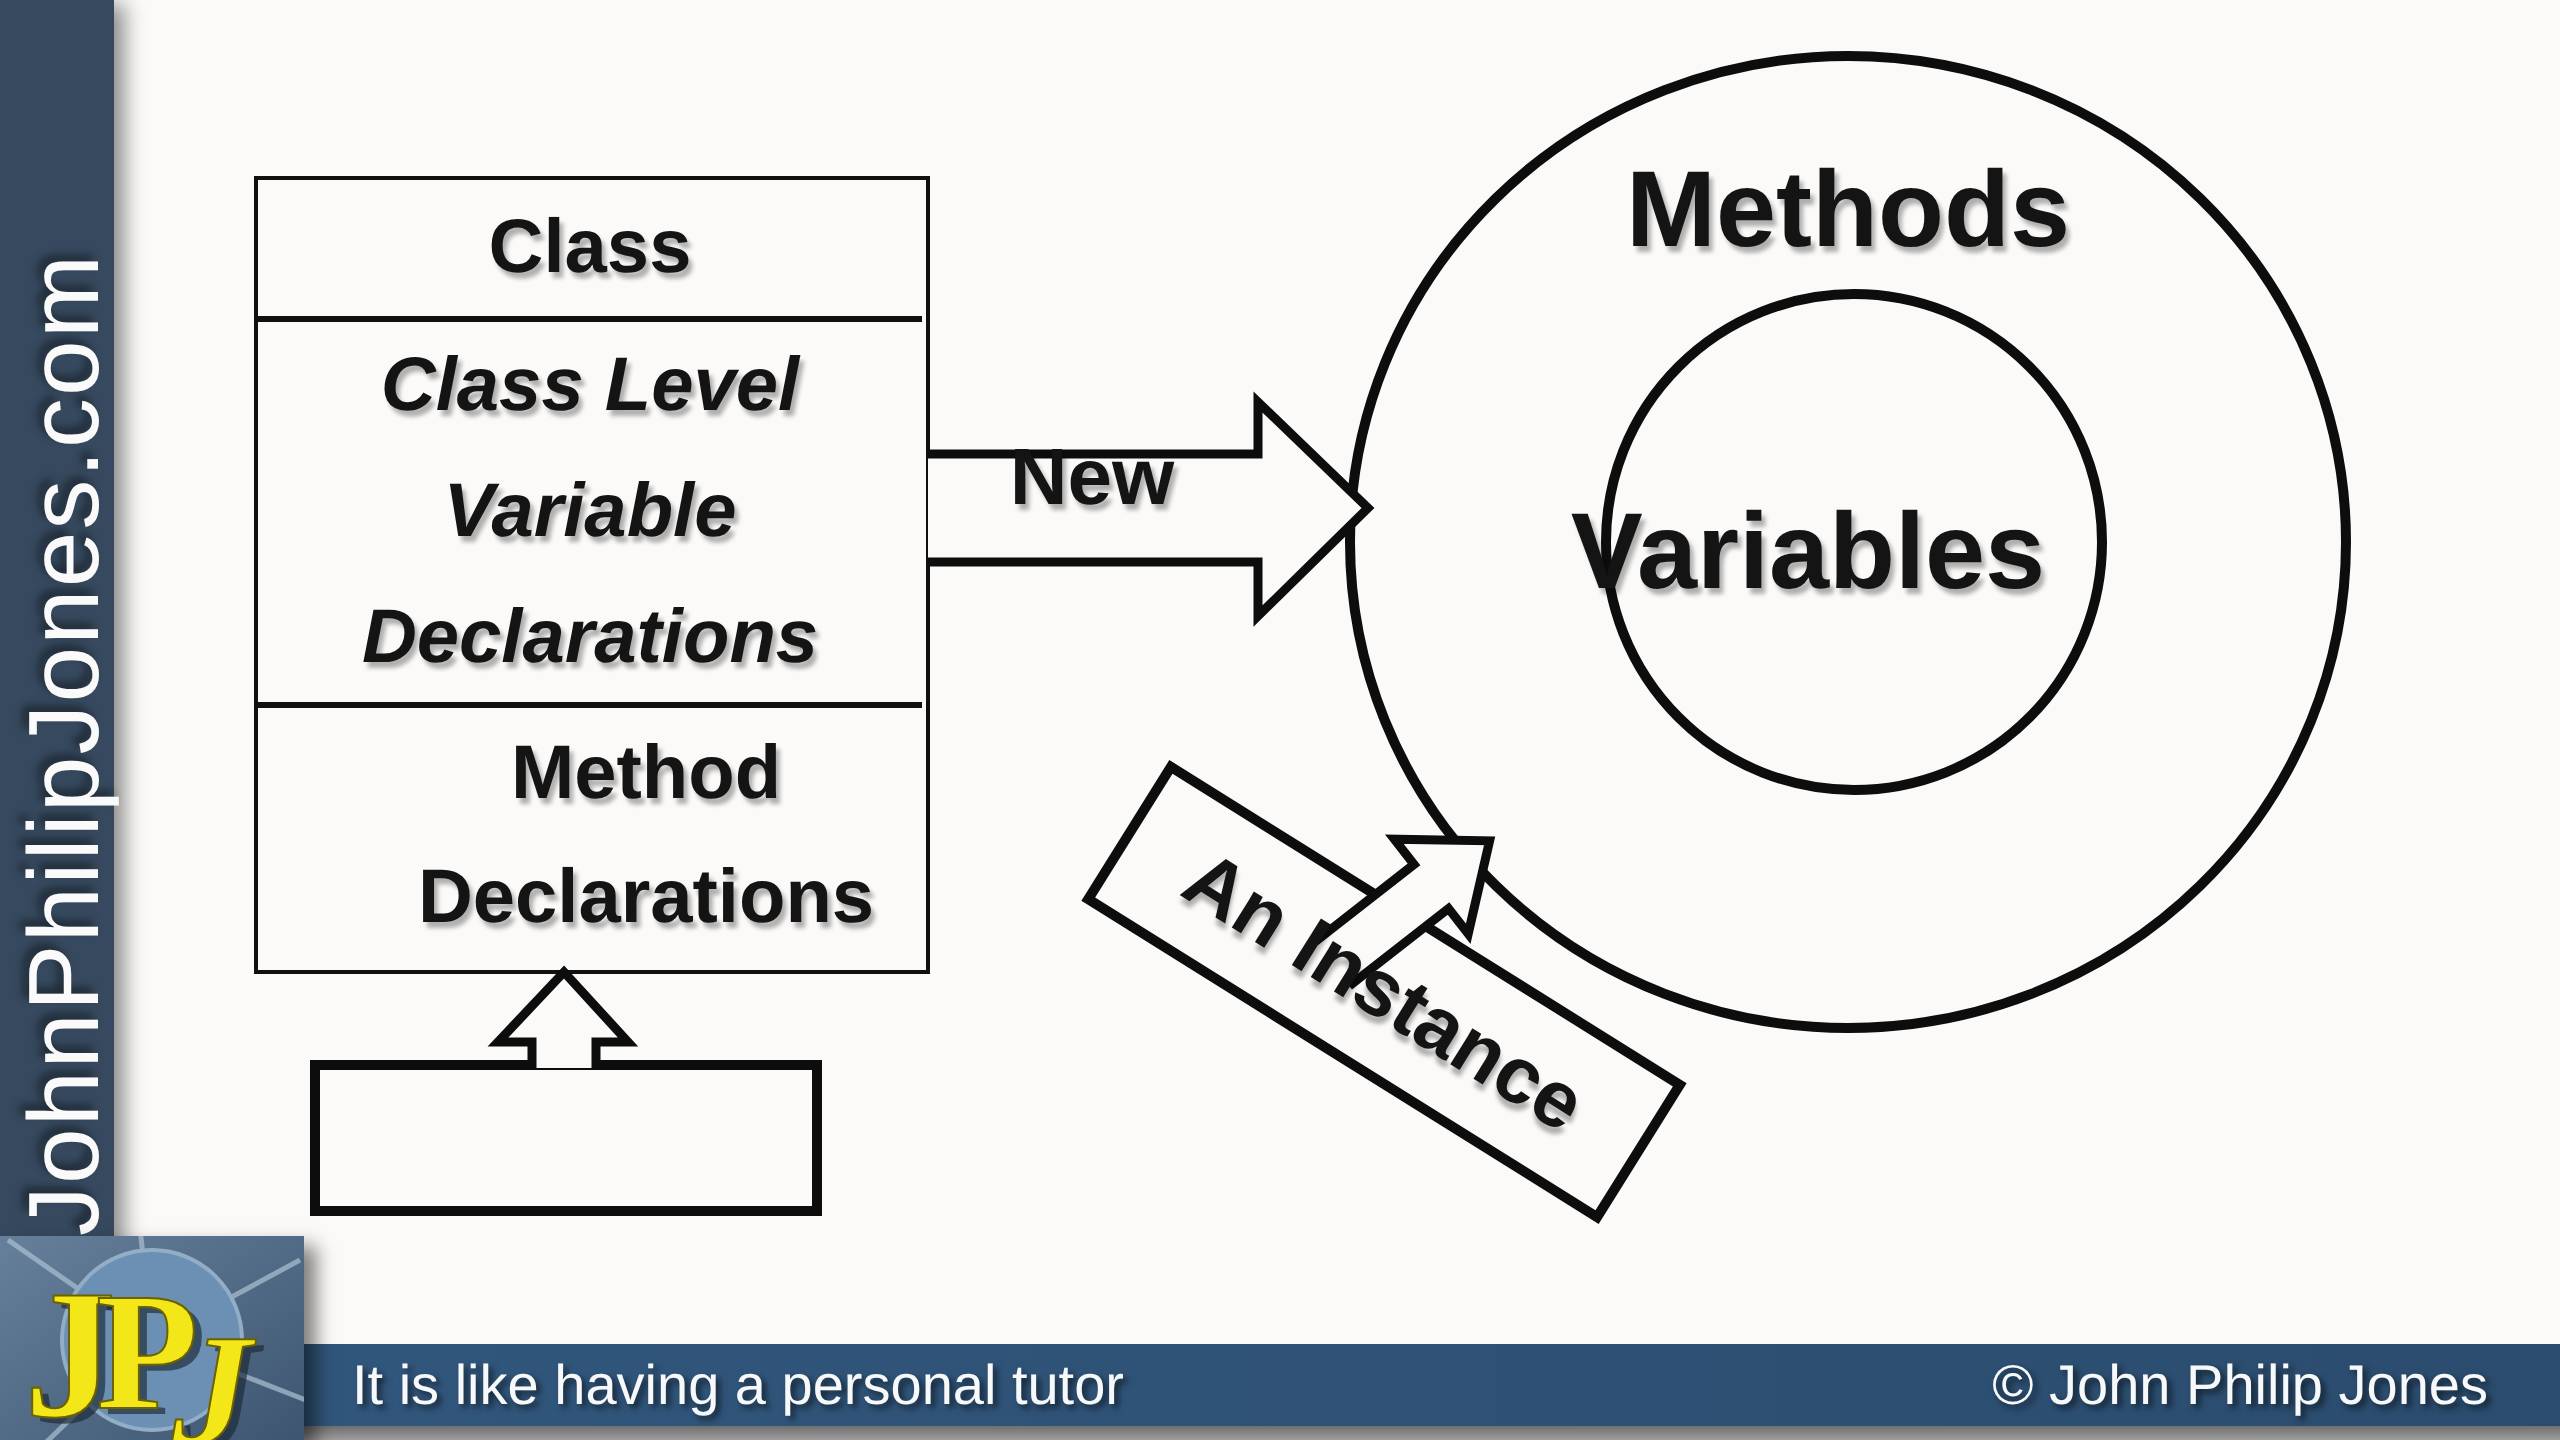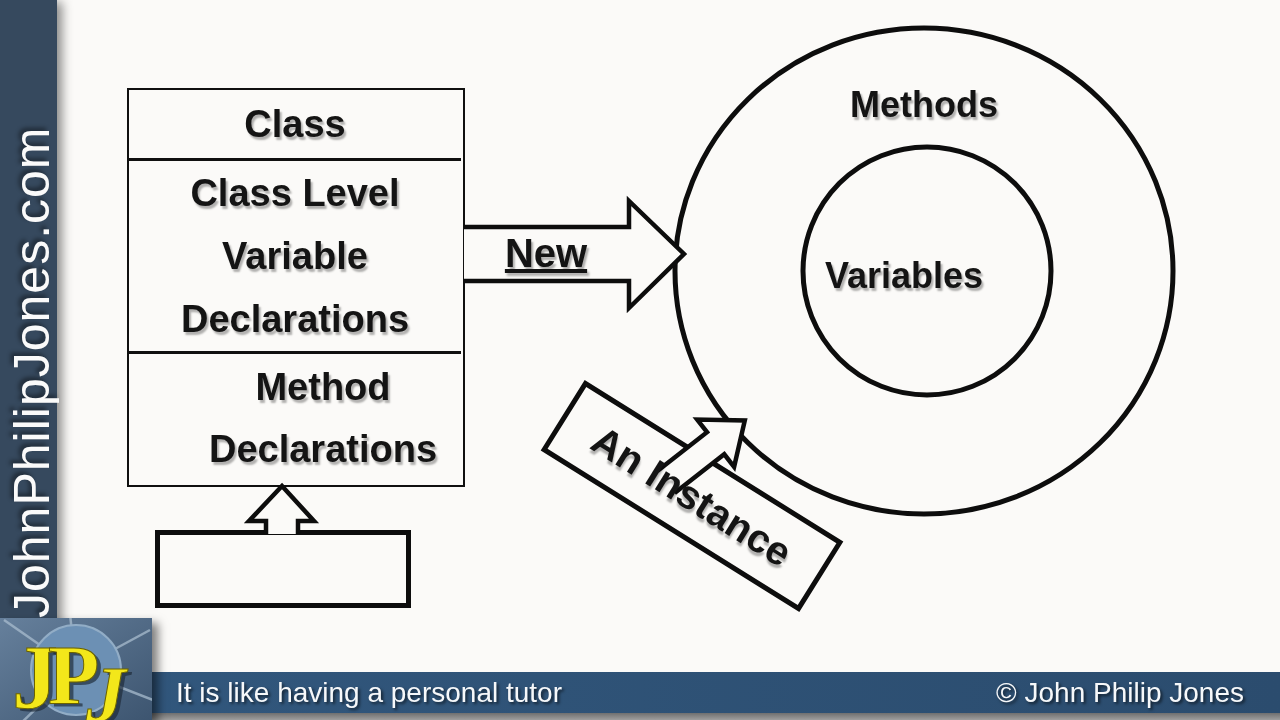--- a/index.html
+++ b/index.html
@@ -13,21 +13,21 @@
                 white-space:nowrap;color:#FAFAFA;font-size:50px;font-weight:500;letter-spacing:1px;
                 text-shadow:3px -3px 4px rgba(0,0,0,.45);z-index:2;}
 
   
   .lbl{position:absolute;display:flex;align-items:center;justify-content:center;text-align:center;
        color:#141414;font-weight:bold;z-index:3;
        text-shadow:2px 3px 2px rgba(0,0,0,.30);}
   .lbl.col{flex-direction:column;}
   .t38{font-size:38px;}
   .t40{font-size:40px;}
-  .t42{font-size:36px;}
+  .t42{font-size:54px;}
 
   
   .class-table{position:absolute;left:127px;top:88px;width:338px;height:399px;
                border:2px solid #101010;box-sizing:border-box;background:transparent;z-index:1;}
   .tdiv{position:absolute;left:129px;width:332px;height:3px;background:#101010;z-index:1;}
 
   
   .class-box{position:absolute;left:155px;top:530px;width:256px;height:78px;
              border:5px solid #0D0D0D;box-sizing:border-box;z-index:1;}
 
@@ -59,21 +59,21 @@
 
   <div class="sidebar"></div>
   <div class="sidebar-text">JohnPhilipJones.com</div>
 
   <div class="class-table"></div>
   <div class="tdiv" style="top:158px;"></div>
   <div class="tdiv" style="top:351px;"></div>
 
   <div class="lbl t38" style="left:129px;top:90px;width:332px;height:68px;">Class</div>
 
-  <div class="lbl col t38" style="left:129px;top:162px;width:332px;height:188px;line-height:63px;">
+  <div class="lbl col t38" style="left:129px;top:162px;width:332px;height:188px;line-height:63px;font-style:italic;">
     <span>Class Level</span>
     <span>Variable</span>
     <span>Declarations</span>
   </div>
 
   <div class="lbl col t38" style="left:129px;top:353px;width:332px;height:130px;line-height:62px;margin-left:28px;">
     <span>Method</span>
     <span>Declarations</span>
   </div>
 
@@ -87,21 +87,21 @@
 
     <rect x="-150" y="-39" width="300" height="78" transform="translate(692,496) rotate(32)" fill="#FBFAF8" stroke="#0D0D0D" stroke-width="5"></rect>
 
     <path d="M 266,534 L 266,521 L 249,521 L 282,486 L 314,521 L 298,521 L 298,534" fill="#FBFAF8" stroke="#0D0D0D" stroke-width="4.5" stroke-linejoin="miter"></path>
 
     <path d="M 464,227 L 629,227 L 629,201 L 684,254 L 629,308 L 629,281 L 464,281" fill="#FBFAF8" stroke="#0D0D0D" stroke-width="4.5" stroke-linejoin="miter"></path>
 
     <path d="M 0,-14 L 63,-14 L 63,-30 L 100,0 L 63,30 L 63,14 L 0,14" transform="translate(666,482) rotate(-38)" fill="#FBFAF8" stroke="#0D0D0D" stroke-width="4.5" stroke-linejoin="miter"></path>
   </svg>
 
-  <div class="lbl t40" style="left:466px;top:226px;width:160px;height:55px;text-decoration:underline;">New</div>
+  <div class="lbl t40" style="left:466px;top:212px;width:160px;height:55px;">New</div>
   <div class="lbl t42" style="left:774px;top:76px;width:300px;height:58px;">Methods</div>
   <div class="lbl t42" style="left:754px;top:247px;width:300px;height:58px;">Variables</div>
   <div class="lbl instance-label">An Instance</div>
 
   <div class="footer-gray"></div>
   <div class="footer-bar"></div>
   <div class="footer-text tagline">It is like having a personal tutor</div>
   <div class="footer-text copyright">© John Philip Jones</div>
 
   <svg class="logo" viewBox="0 0 152 102">

